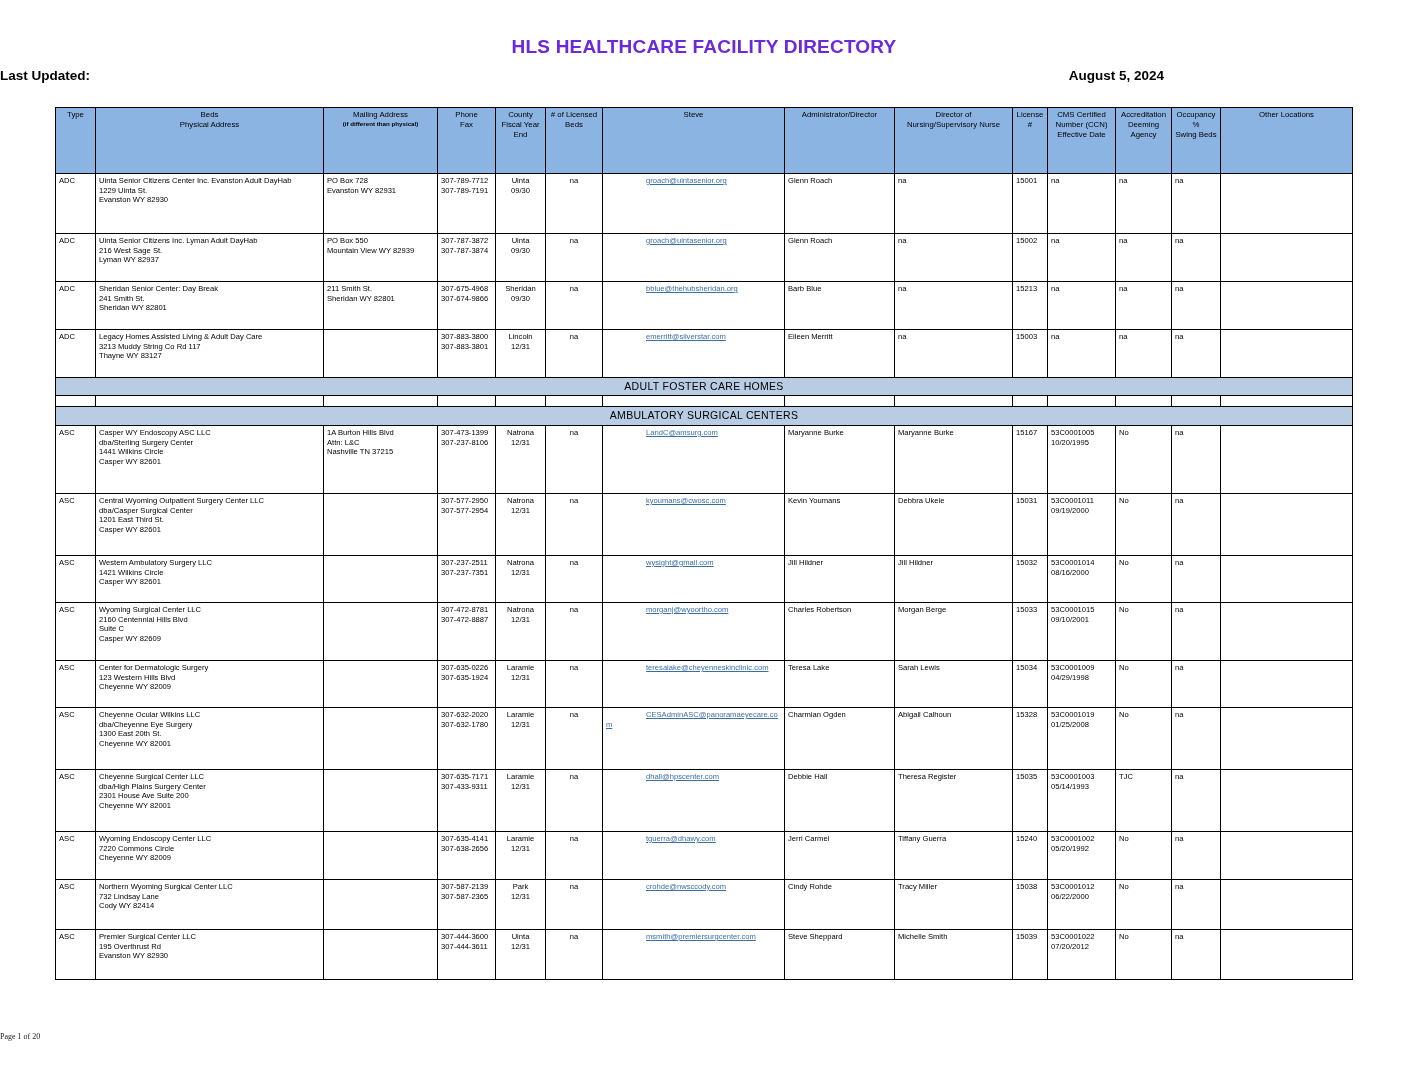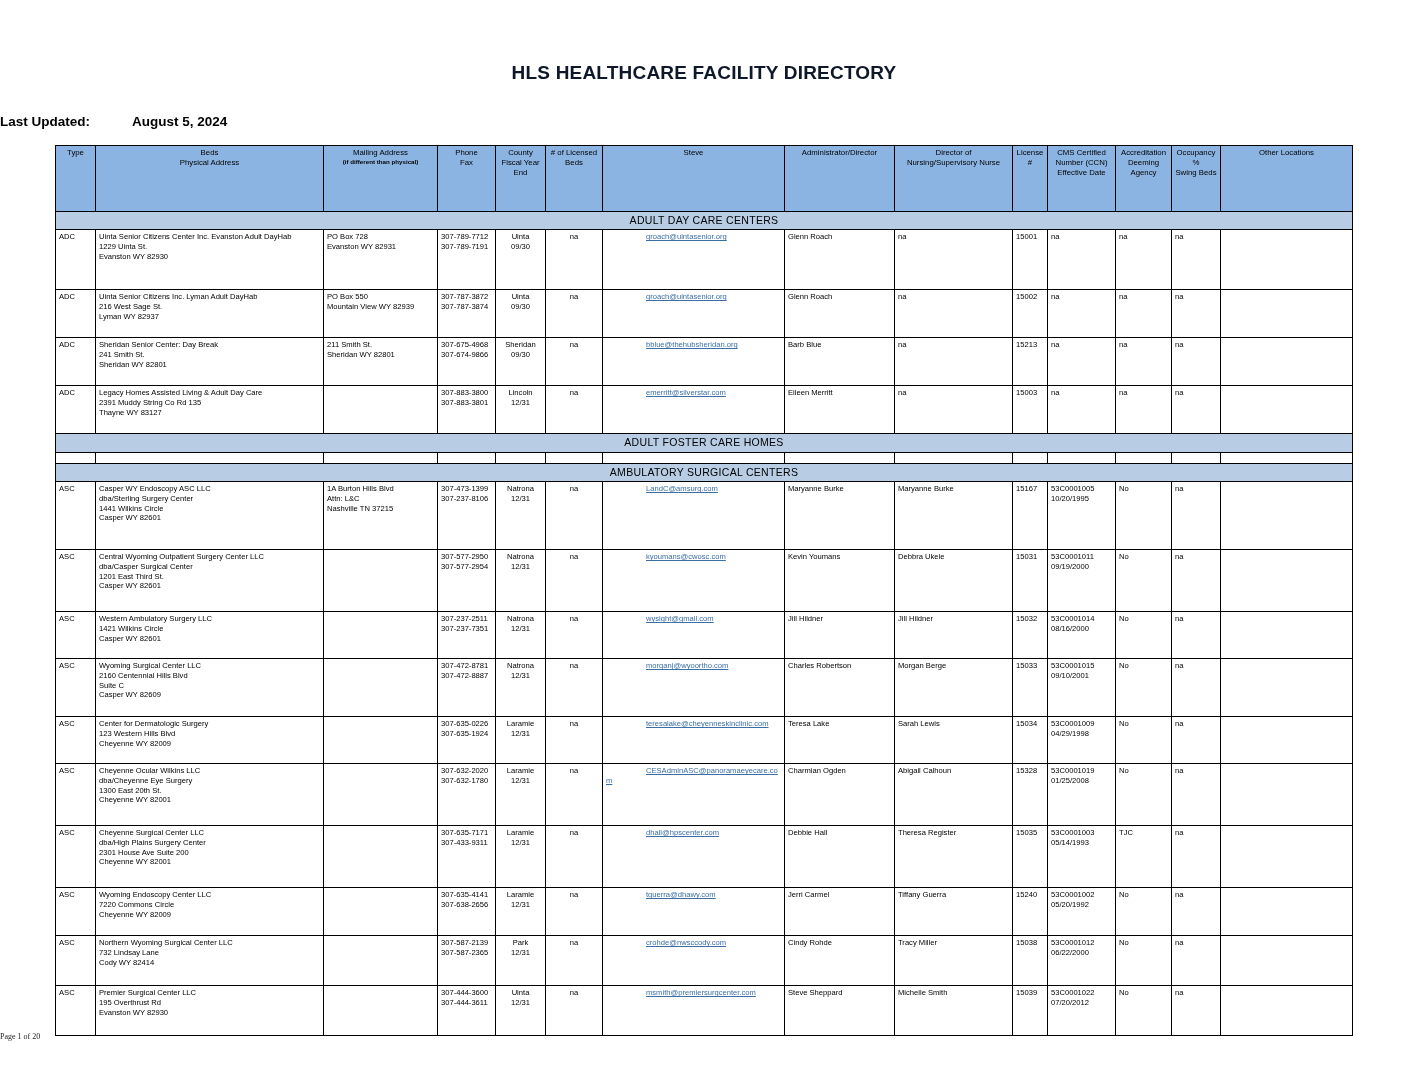--- a/index.html
+++ b/index.html
@@ -15,42 +15,42 @@
     height: 1088px;
     background: #fff;
     padding: 0;
   }
   .doc-title {
     text-align: center;
     font-size: 19px;
     font-weight: bold;
     letter-spacing: 0.2px;
     margin: 0;
-    padding-top: 62px;
-    color: #0f172a;
+    padding-top: 36px;
+    color: #6d28d9;
   }
   .updated-line {
     display: flex;
-    justify-content: flex-start;
+    justify-content: space-between;
     align-items: baseline;
     padding-right: 244px;
-    margin-top: 30px;
+    margin-top: 10px;
     font-size: 13.5px;
     font-weight: bold;
     color: #000;
   }
   .updated-label { margin-right: 42px; }
   .updated-value { }
 
   table.dir {
     border-collapse: collapse;
     table-layout: fixed;
     width: 1297px;
     margin-left: 55px;
-    margin-top: 16px;
+    margin-top: 24px;
     font-size: 7.6px;
     color: #000;
   }
   table.dir td, table.dir th {
     border: 1px solid #000;
     vertical-align: top;
     padding: 2px 3px 2px 3px;
     overflow: hidden;
     line-height: 1.28;
     font-weight: normal;
@@ -192,23 +192,20 @@
         </th>
         <th>
           <span>Occupancy</span><br>
           <span>%</span><br>
           <span>Swing Beds</span>
         </th>
         <th><span>Other Locations</span></th>
       </tr>
     </thead>
     <tbody id="table-body">
-        <tr class="section-row">
-          <td colspan="14">ADULT DAY CARE CENTERS</td>
-        </tr>
         <tr style="height: 60px;">
           <td>ADC</td>
           <td>
             <span class="line">Uinta Senior Citizens Center Inc. Evanston Adult DayHab</span>
             <span class="line">1229 Uinta St.</span>
             <span class="line">Evanston WY 82930</span>
           </td>
           <td>
             <span class="line">PO Box 728</span>
             <span class="line">Evanston WY 82931</span>
@@ -292,21 +289,21 @@
             <span class="line">na</span>
           </td>
           <td>na</td>
           <td>na</td>
           <td></td>
         </tr>
         <tr style="height: 48px;">
           <td>ADC</td>
           <td>
             <span class="line">Legacy Homes Assisted Living &amp; Adult Day Care</span>
-            <span class="line">2391 Muddy String Co Rd 135</span>
+            <span class="line">3213 Muddy String Co Rd 117</span>
             <span class="line">Thayne WY 83127</span>
           </td>
           <td></td>
           <td>
             <span class="line">307-883-3800</span>
             <span class="line">307-883-3801</span>
           </td>
           <td class="ctr">
             <span class="line ctr">Lincoln</span>
             <span class="line ctr">12/31</span>

